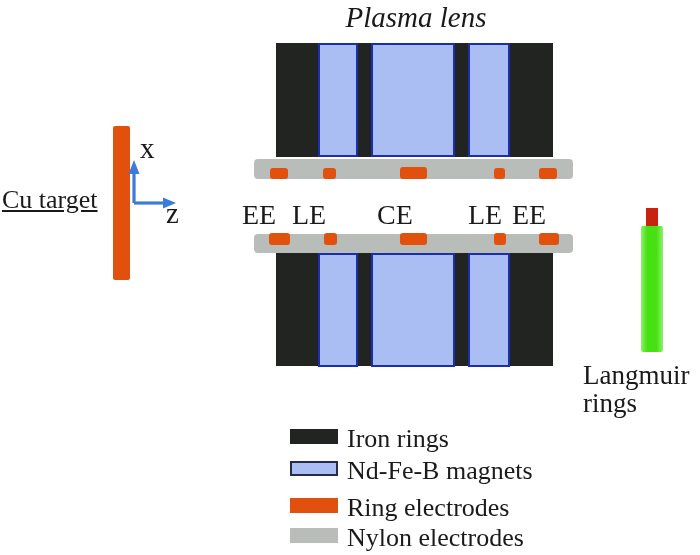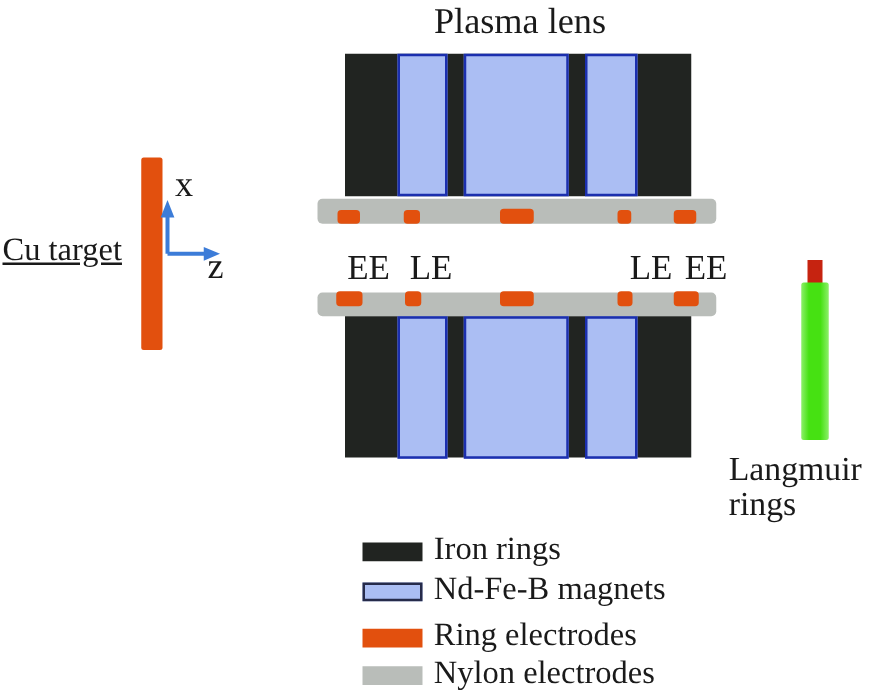--- a/index.html
+++ b/index.html
@@ -10,21 +10,21 @@
     color: var(--text, #1a1a1a);
   }
   .canvas {
     position: relative; width: 700px; height: 555px;
     background: var(--background, #fff);
     overflow: hidden;
   }
   .abs { position: absolute; }
   .label { white-space: nowrap; line-height: 1.05; }
   .title-wrap { left: 0; top: 1px; width: 100%; text-align: center; font-size: 29px; }
-  .title-inner { display: inline-block; transform: translateX(66px); }
+  .title-inner { display: inline-block; transform: translateX(66px); font-style: italic; }
 
   
   .cu-target { left: 113px; top: 126px; width: 17px; height: 154px;
     background: var(--target); border-radius: 2px; }
   .cu-label { left: 2px; top: 186px; font-size: 26px; text-decoration: underline; }
 
   
   .axes-svg { left: 118px; top: 134px; width: 72px; height: 76px; }
   .axis-line { stroke: var(--axis); stroke-width: 3.2; fill: none; }
   .axis-head { fill: var(--axis); stroke: none; }
@@ -41,35 +41,35 @@
   .mt2 { left: 371px; top: 43px; width: 84px; height: 114px; }
   .mt3 { left: 468px; top: 43px; width: 42px; height: 114px; }
   .mb1 { left: 318px; top: 253px; width: 40px; height: 114px; }
   .mb2 { left: 371px; top: 253px; width: 84px; height: 114px; }
   .mb3 { left: 468px; top: 253px; width: 42px; height: 114px; }
   .insulator { background: var(--insulator); border-radius: 4px; }
   .ins-top { left: 254px; top: 159px; width: 319px; height: 20px; }
   .ins-bottom { left: 254px; top: 234px; width: 319px; height: 19px; }
   .electrode { background: var(--electrode); border-radius: 3px; height: 11px; }
 
-  .elabel { font-size: 28px; width: 70px; text-align: right; top: 200px; }
+  .elabel { font-size: 28px; width: 70px; text-align: left; top: 200px; }
   .el1 { left: 242px; } .el2 { left: 292px; } .el3 { left: 377px; }
   .el4 { left: 468px; } .el5 { left: 512px; }
 
   
   .probe-tip { left: 646px; top: 208px; width: 12px; height: 20px;
     background: var(--probeTip); }
   .probe-body { left: 641px; top: 226px; width: 22px; height: 126px;
     border-radius: 2px;
     background: linear-gradient(90deg, var(--probeBodyEdge) 0%, var(--probeBody) 28%,
       var(--probeBody) 70%, var(--probeBodyEdge) 100%); }
   .probe-label { left: 583px; top: 361px; font-size: 27px; line-height: 32px; }
 
   
-  .legend-row { display: flex; align-items: flex-end; height: 20px; left: 290px; }
+  .legend-row { display: flex; align-items: flex-start; height: 20px; left: 290px; }
   .lg1 { top: 429px; } .lg2 { top: 461px; } .lg3 { top: 498px; } .lg4 { top: 528px; }
   .swatch { width: 48px; height: 15px; flex: 0 0 auto; }
   .swatch-iron { background: var(--iron); }
   .swatch-magnet { background: var(--magnet); border: 2px solid #262b4a;
     box-sizing: border-box; }
   .swatch-electrode { background: var(--electrode); }
   .swatch-insulator { background: var(--insulator); }
   .legend-label { margin-left: 9px; font-size: 26px; line-height: 20px;
     white-space: nowrap; }
 </style>
@@ -114,20 +114,21 @@
   <div class="abs electrode" style="left:539px; top:168px; width:18px;"></div>
 
   <div class="abs electrode" style="left:269px; top:233px; width:21px; height:12px;"></div>
   <div class="abs electrode" style="left:324px; top:233px; width:13px; height:12px;"></div>
   <div class="abs electrode" style="left:400px; top:233px; width:27px; height:12px;"></div>
   <div class="abs electrode" style="left:494px; top:233px; width:12px; height:12px;"></div>
   <div class="abs electrode" style="left:539px; top:233px; width:20px; height:12px;"></div>
 
   <div class="abs elabel el1 label">EE</div>
   <div class="abs elabel el2 label">LE</div>
+  <div class="abs elabel el3 label">CE</div>
   <div class="abs elabel el4 label">LE</div>
   <div class="abs elabel el5 label">EE</div>
 
   <div class="abs probe-tip"></div>
   <div class="abs probe-body"></div>
   <div class="abs probe-label">
     <div class="label">Langmuir</div>
     <div class="label">rings</div>
   </div>
 

